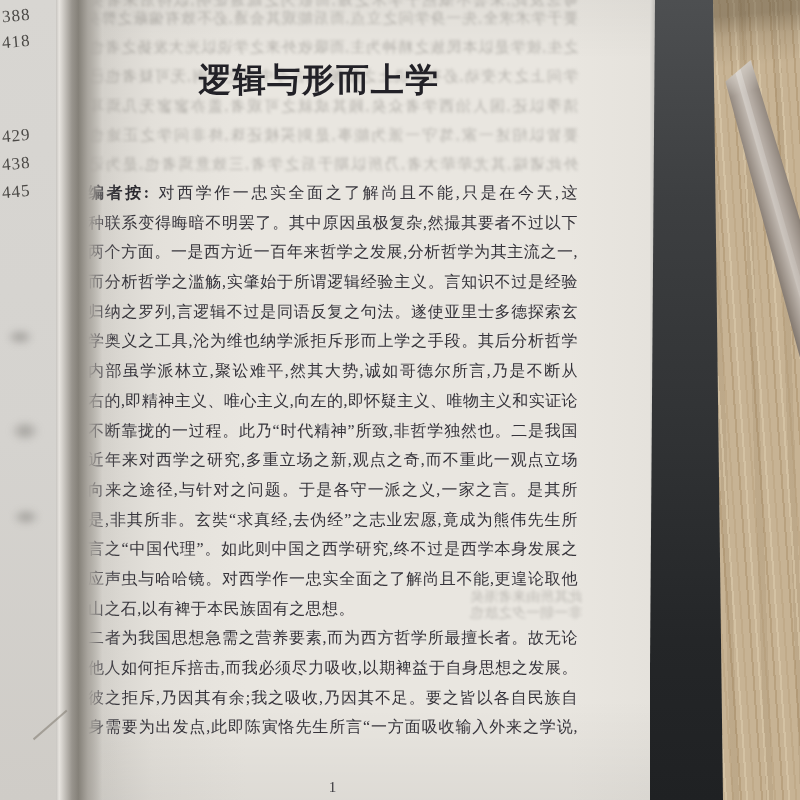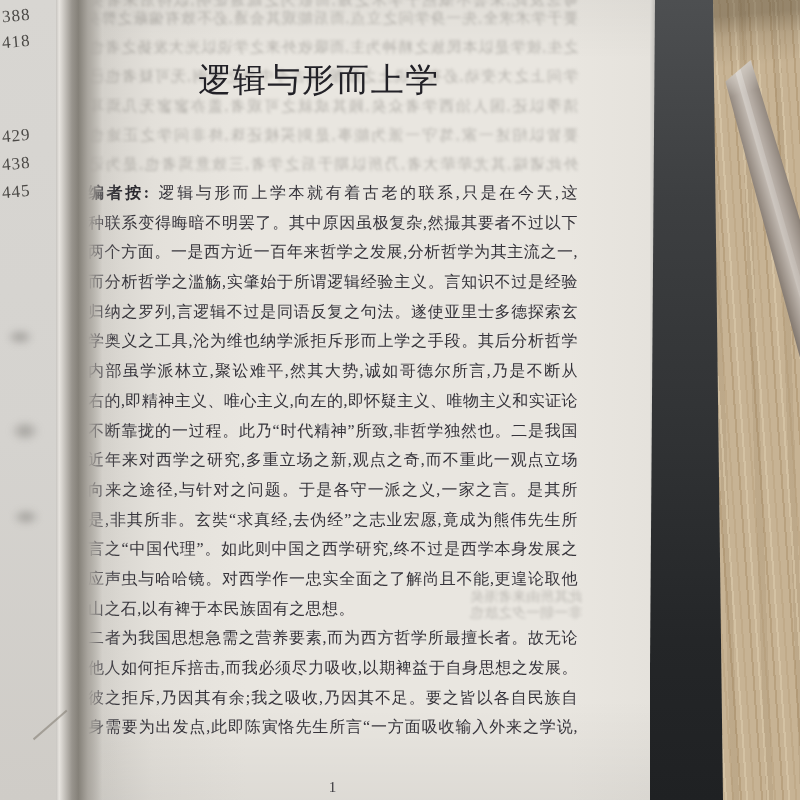--- a/index.html
+++ b/index.html
@@ -39,21 +39,21 @@
   
   .fore-edge{position:absolute;left:646px;top:0;width:11px;height:800px;
     background:linear-gradient(90deg,#efede8 0%,#d9d7d2 45%,#b4b2ae 100%);}
 
   
   .right-page{position:absolute;left:72px;top:0;width:578px;height:800px;
     background:
       linear-gradient(180deg, rgba(0,0,0,.035) 0, rgba(0,0,0,0) 60px, rgba(0,0,0,0) 700px, rgba(0,0,0,.05) 800px),
       linear-gradient(90deg,#bcb9b3 0%,#d5d2cc 5%,#e3e0da 14%,#e9e6e0 30%,#e9e6e0 86%,#e5e2dc 100%);}
   .title{position:absolute;left:16px;top:60px;width:490px;margin:0;
-    text-align:center;font-size:33px;line-height:40px;font-weight:normal;
+    text-align:center;font-size:33px;line-height:40px;font-weight:bold;
     letter-spacing:1.5px;color:#222127;transform:translateX(-14px);}
   .btext{position:absolute;left:16px;top:178px;width:490px;color:#36343b;}
   .bline{height:29.7px;line-height:29.7px;font-size:16px;letter-spacing:.4px;
     text-align:justify;text-align-last:justify;text-justify:inter-character;
     white-space:nowrap;overflow:visible;}
   .bline.endpara{text-align-last:left;}
   .bline.indent{padding-left:33px;}
   .ed{font-weight:bold;margin-right:7px;color:#2b2a30;}
   .pageno{position:absolute;left:16px;top:779px;width:490px;text-align:center;
     font-size:15px;color:#3c3b40;letter-spacing:1px;}
@@ -105,21 +105,21 @@
     <div class="bleed" style="top:68px">学问上之大变动,必有学说上之酝酿,此古今中外之通例,无可疑者也已</div>
     <div class="bleed" style="top:98px">清季以还,国人治西学者众矣,顾其成就之可观者,盖亦寥寥无几焉耳</div>
     <div class="bleed" style="top:127px">要皆以绍述一家,笃守一派为能事,是则买椟还珠,终非问学之正途也</div>
     <div class="bleed" style="top:156px">外此诸端,其尤荦荦大者,乃所以期于后之学者,三致意焉者也,是为记</div>
     <div class="frag" style="left:370px;top:588px;width:140px">此其所由来者渐矣</div>
     <div class="frag" style="left:380px;top:604px;width:130px">非一朝一夕之故也</div>
 
     <h1 class="title">逻辑与形而上学</h1>
 
     <div class="btext">
-      <div class="bline"><span class="ed">编者按:</span><span>逻辑与形而上学本就有着古老的联系,只是在今天,这</span></div>
+      <div class="bline"><span class="ed">编者按:</span><span>对西学作一忠实全面之了解尚且不能,只是在今天,这</span></div>
       <div class="bline">种联系变得晦暗不明罢了。其中原因虽极复杂,然撮其要者不过以下</div>
       <div class="bline">两个方面。一是西方近一百年来哲学之发展,分析哲学为其主流之一,</div>
       <div class="bline">而分析哲学之滥觞,实肇始于所谓逻辑经验主义。言知识不过是经验</div>
       <div class="bline">归纳之罗列,言逻辑不过是同语反复之句法。遂使亚里士多德探索玄</div>
       <div class="bline">学奥义之工具,沦为维也纳学派拒斥形而上学之手段。其后分析哲学</div>
       <div class="bline">内部虽学派林立,聚讼难平,然其大势,诚如哥德尔所言,乃是不断从</div>
       <div class="bline">右的,即精神主义、唯心主义,向左的,即怀疑主义、唯物主义和实证论</div>
       <div class="bline">不断靠拢的一过程。此乃“时代精神”所致,非哲学独然也。二是我国</div>
       <div class="bline">近年来对西学之研究,多重立场之新,观点之奇,而不重此一观点立场</div>
       <div class="bline">向来之途径,与针对之问题。于是各守一派之义,一家之言。是其所</div>

